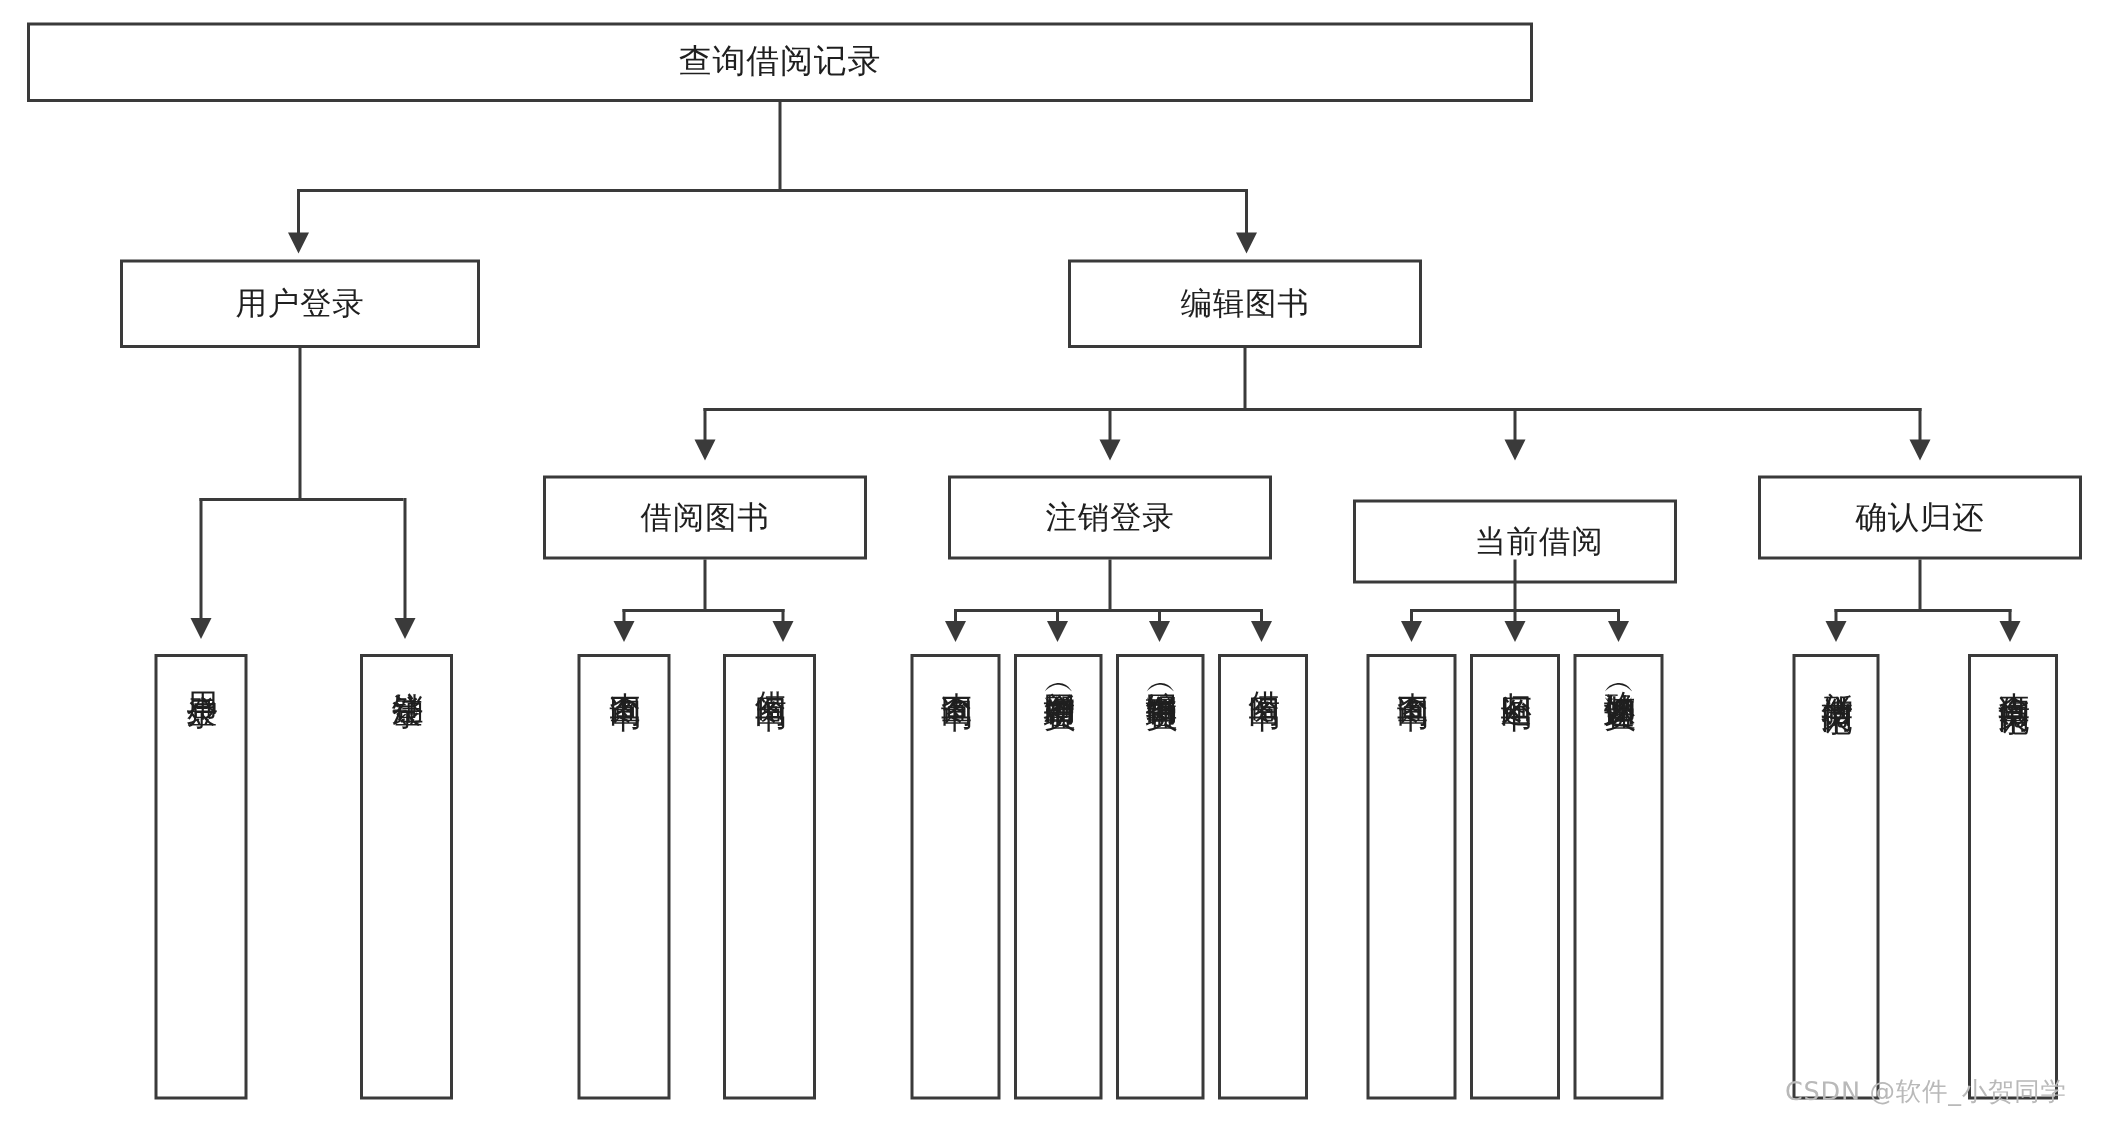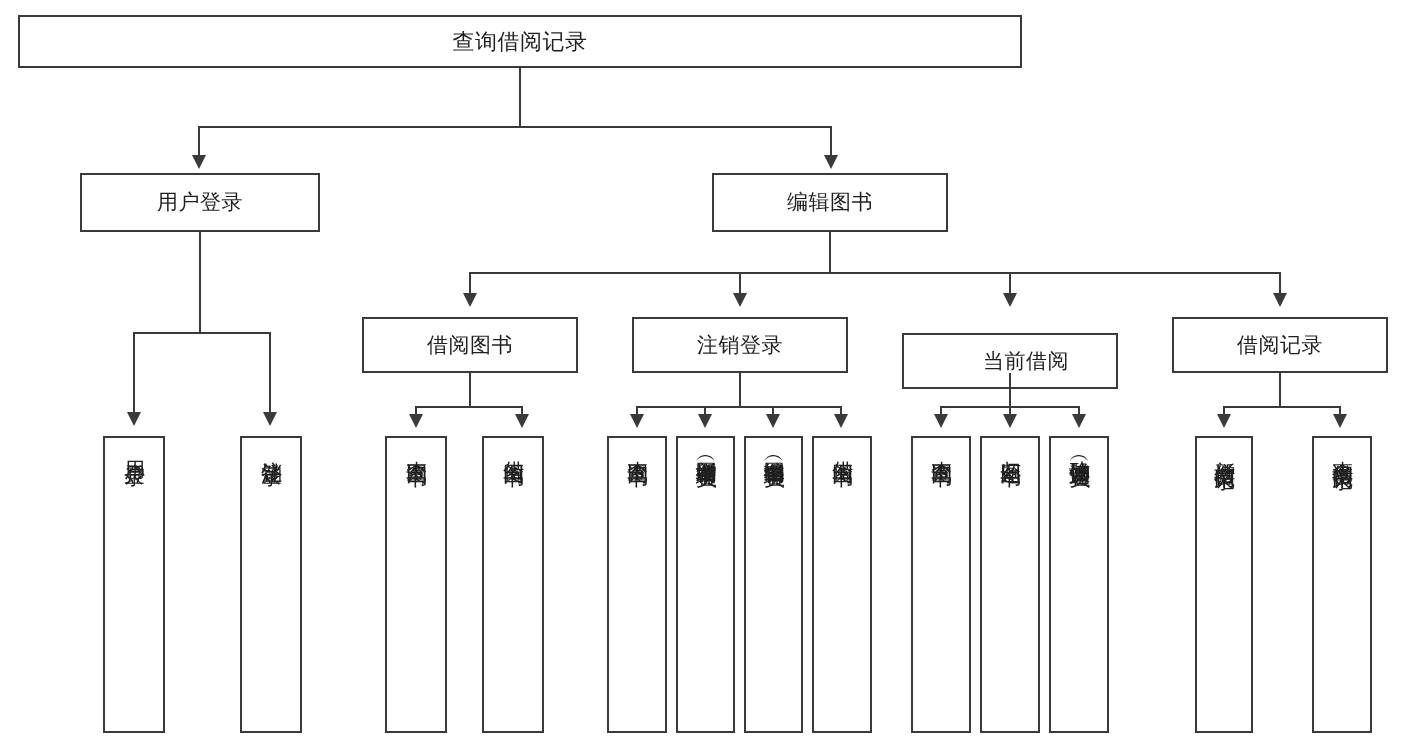--- a/index.html
+++ b/index.html
@@ -126,21 +126,21 @@
   <div class="node" style="left:362px;top:317px;width:216px;height:56px;">
     <span class="lbl">借阅图书</span>
   </div>
   <div class="node" style="left:632px;top:317px;width:216px;height:56px;">
     <span class="lbl">注销登录</span>
   </div>
   <div class="node" style="left:902px;top:333px;width:216px;height:56px;padding-left:32px;">
     <span class="lbl">当前借阅</span>
   </div>
   <div class="node" style="left:1172px;top:317px;width:216px;height:56px;">
-    <span class="lbl">借阅记录</span>
+    <span class="lbl">确认归还</span>
   </div>
 
   <div class="vline" style="left:469px;top:373px;width:2px;height:34px;"></div>
   <div class="hline" style="left:415px;top:406px;width:108px;height:2px;"></div>
   <div class="vline" style="left:415px;top:406px;width:2px;height:10px;"></div>
   <div class="vline" style="left:521px;top:406px;width:2px;height:10px;"></div>
   <div class="arrow" style="left:409px;top:414px;"></div>
   <div class="arrow" style="left:515px;top:414px;"></div>
 
   <div class="vline" style="left:739px;top:373px;width:2px;height:34px;"></div>
@@ -207,14 +207,15 @@
     <span class="vlbl">确认归还（管理员）</span>
   </div>
 
   <div class="leaf" style="left:1195px;top:436px;width:58px;height:297px;">
     <span class="vlbl">新增借阅记录</span>
   </div>
   <div class="leaf" style="left:1312px;top:436px;width:60px;height:297px;">
     <span class="vlbl">查询借阅记录</span>
   </div>
 
+  <div id="watermark" style="left:1190px;top:716px;">CSDN @软件_小贺同学</div>
 
 </div>
 
 </body></html>

